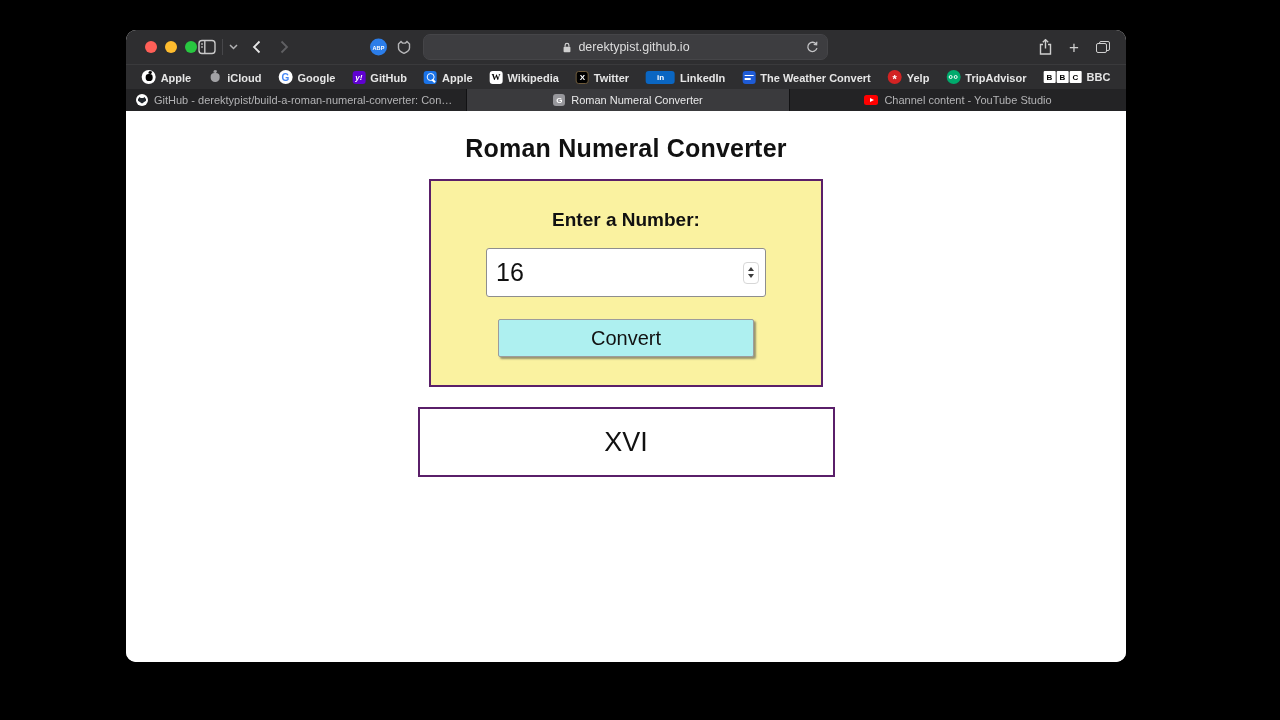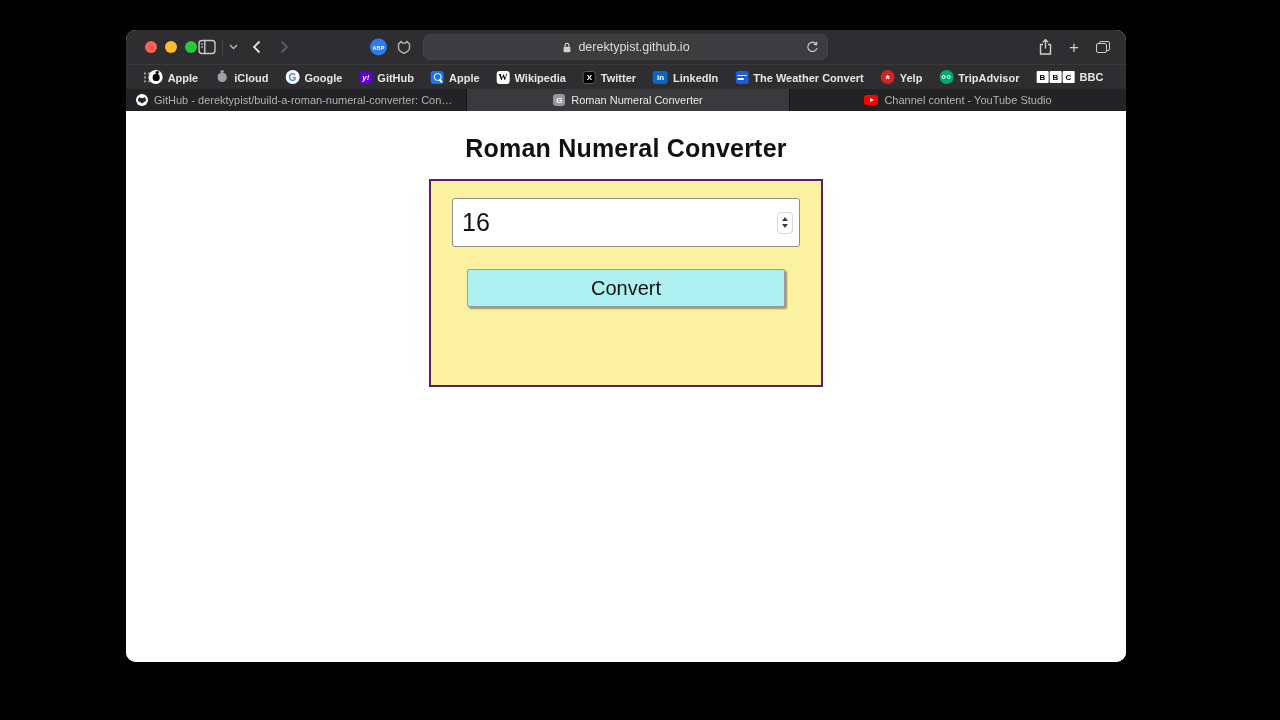--- a/index.html
+++ b/index.html
@@ -75,29 +75,29 @@
   .yt-badge{width:14px;height:10px;border-radius:2.5px;background:#f00;display:flex;align-items:center;
             justify-content:center;flex:none;}
   .yt-badge i{width:0;height:0;border-left:4px solid #fff;border-top:2.6px solid transparent;border-bottom:2.6px solid transparent;margin-left:1px;}
 
   
   .content{height:552px;background:#fff;color:#111;}
   .page-title{margin:0;padding-top:23px;text-align:center;font-size:25px;font-weight:700;letter-spacing:.2px;}
   .converter{width:394px;height:208px;margin:16px auto 0;background:#faf2a0;
              border:2px solid #5a1f69;box-sizing:border-box;text-align:center;}
   .enter-label{margin-top:28px;font-size:19px;font-weight:700;}
-  .input-row{position:relative;width:348px;margin:17px auto 0;}
+  .input-row{position:relative;width:280px;margin:17px auto 0;}
   .num-input{width:100%;height:49px;box-sizing:border-box;border:1px solid #8e8e8e;border-radius:3px;
              font-size:25px;padding:0 30px 0 9px;font-family:"Liberation Sans",sans-serif;color:#111;background:#fff;}
   .stepper{position:absolute;right:7px;top:50%;transform:translateY(-50%);width:14px;height:20px;
            border:1px solid #d7d7d7;border-radius:4px;display:flex;flex-direction:column;
            align-items:center;justify-content:center;gap:3px;background:#fff;}
   .tri-up{width:0;height:0;border-left:3.5px solid transparent;border-right:3.5px solid transparent;border-bottom:4px solid #3c3c3c;}
   .tri-down{width:0;height:0;border-left:3.5px solid transparent;border-right:3.5px solid transparent;border-top:4px solid #3c3c3c;}
-  .convert-btn{display:block;margin:22px auto 0;width:318px;height:38px;background:#aef0f0;
+  .convert-btn{display:block;margin:22px auto 0;width:256px;height:38px;background:#aef0f0;
                border:1px solid #9c9c9c;border-radius:2px;box-shadow:2px 2px 2px rgba(70,70,70,.55);
                font-size:20px;color:#111;font-family:"Liberation Sans",sans-serif;cursor:pointer;}
   .output-box{width:417px;height:70px;margin:20px auto 0;border:2px solid #5a1f69;box-sizing:border-box;
               display:flex;align-items:center;justify-content:center;font-size:27px;}
   svg{display:block;}
 </style>
 </head>
 <body>
 
 <div class="stage">
@@ -211,21 +211,21 @@
           <span class="fvi sq" style="width:13px;height:13px;background:#fff;color:#000;font-size:9px;font-weight:700;font-family:'Liberation Serif',serif;">W</span>
           <span>Wikipedia</span>
         </span>
 
         <span class="fav-item">
           <span class="fvi sq" style="width:13px;height:13px;background:#000;border:1px solid #6e5a3a;color:#fff;font-size:8px;font-weight:700;">X</span>
           <span>Twitter</span>
         </span>
 
         <span class="fav-item">
-          <span class="fvi sq" style="width:15px;height:13px;background:#0a66c2;color:#fff;font-size:8px;font-weight:700;">in</span>
+          <span class="fvi sq" style="width:29px;height:13px;background:#0a66c2;color:#fff;font-size:8px;font-weight:700;">in</span>
           <span>LinkedIn</span>
         </span>
 
         <span class="fav-item">
           <span class="fvi sq" style="width:13px;height:13px;background:#1e5bd6;">
               <i class="twc-lines"></i>
             </span>
           <span>The Weather Convert</span>
         </span>
 
@@ -272,26 +272,30 @@
             <i></i>
           </span>
         <span class="label">Channel content - YouTube Studio</span>
       </div>
     </div>
 
     <div class="content">
       <h1 class="page-title">Roman Numeral Converter</h1>
 
       <div class="converter">
+        <div class="enter-label">Enter a Number:</div>
         <div class="input-row">
           <input class="num-input" type="text" value="16" style="">
           <span class="stepper">
             <i class="tri-up"></i>
             <i class="tri-down"></i>
           </span>
         </div>
         <button class="convert-btn">Convert</button>
       </div>
 
+      <div class="output-box">
+        <span>XVI</span>
+      </div>
     </div>
 
   </div>
 </div>
 
 </body></html>

